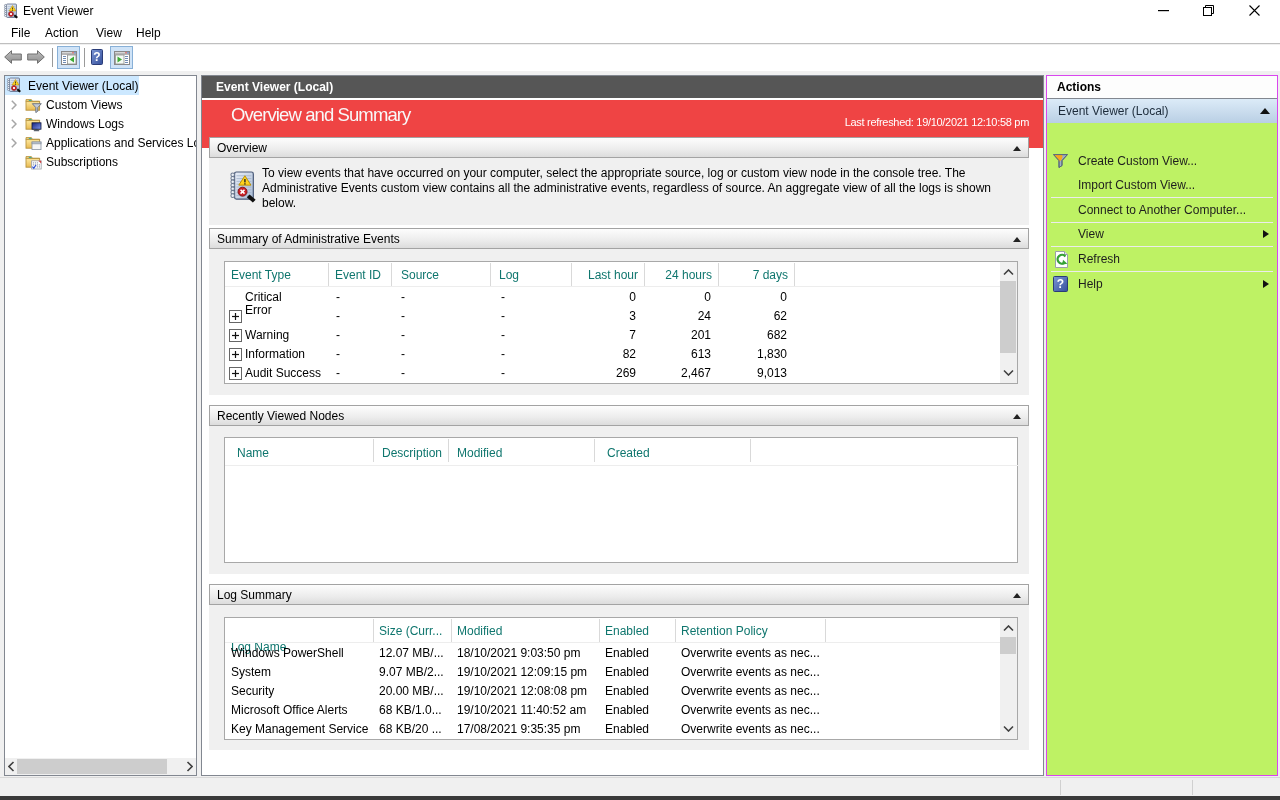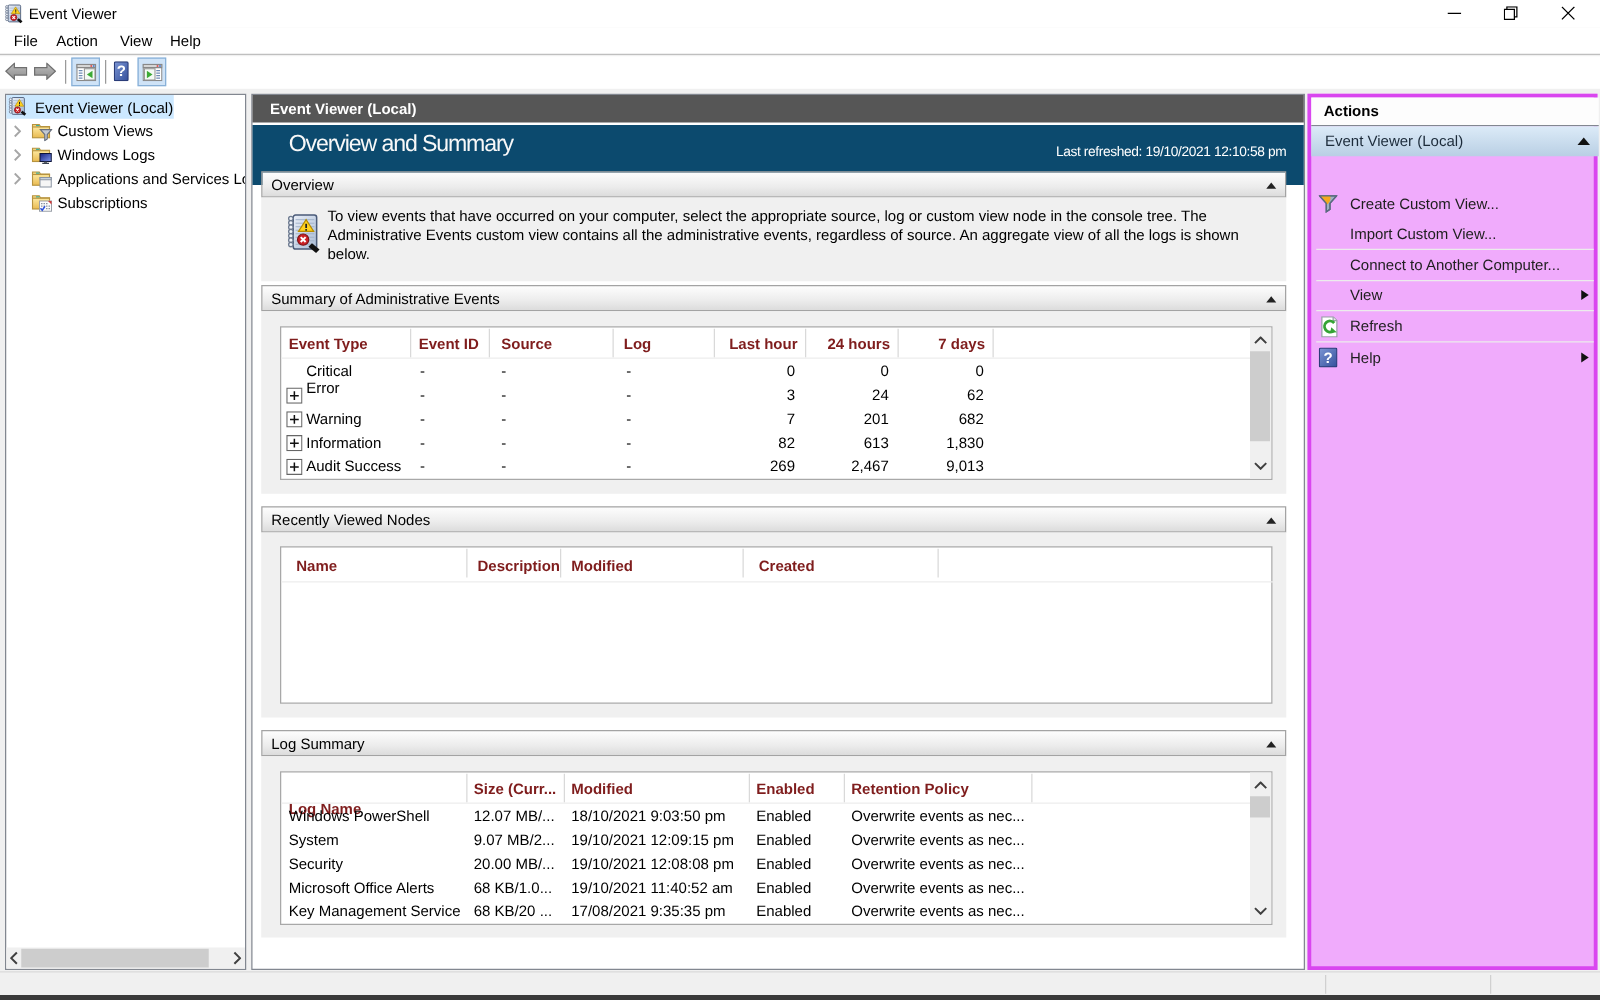--- a/index.html
+++ b/index.html
@@ -21,42 +21,42 @@
 .tbbtn { position:absolute; top:1px; width:23px; height:23px; background:#cfe3f7; border:1px solid #88b0d7; }
 
 
 #tree { left:4px; top:75px; width:193px; height:701px; background:#fff; border:1px solid #828790; overflow:hidden; }
 .trow { position:absolute; left:0; width:400px; height:19px; }
 .trow .lbl { position:absolute; top:3px; font-size:12px; white-space:nowrap; }
 
 
 #center { left:201px; top:75px; width:843px; height:701px; background:#fff; border:1px solid #828790; }
 #crumb { left:0; top:0; width:841px; height:22px; background:#565656; color:#fff; font-weight:bold; }
-#bighdr { left:0; top:24px; width:841px; height:48px; background:#0c4a6e;text-decoration:underline; }
+#bighdr { left:0; top:24px; width:841px; height:48px; background:#ef4444;text-decoration:underline; }
 #bigtitle { left:29px; top:4px; font-size:18.5px; letter-spacing:-0.9px; color:#f8f8f8; }
 #lastref { right:14px; top:16px; font-size:11px; letter-spacing:-0.3px; color:#fff; }
 
 .sect { position:absolute; left:7px; width:820px; }
 .shdr { position:absolute; left:0; top:0; width:820px; height:21px; border:1px solid #a3a3a3; background:linear-gradient(#fdfdfd,#ececec 60%,#dcdcdc); }
 .shdr .t { position:absolute; left:7px; top:3px; font-size:12px; }
 .up-arrow { position:absolute; right:7px; top:8px; width:0; height:0; border-left:4px solid transparent; border-right:4px solid transparent; border-bottom:5px solid #222; }
 .sbody { position:absolute; left:0; width:820px; background:#f0f0f0; }
 
 .tbl { position:absolute; background:#fff; border:1px solid #a8a8a8; }
-.th { position:absolute; top:0; font-size:12px; color:#7f1d1d;font-weight:bold; }
+.th { position:absolute; top:0; font-size:12px; color:#0f766e; }
 .colsep { position:absolute; top:1px; width:1px; height:23px; background:#d9d9d9; }
 .hline { position:absolute; left:0; height:1px; background:#ededed; }
 .cell { position:absolute; font-size:12px; white-space:nowrap; }
 .r { text-align:right; }
 
 
 .vsb { position:absolute; width:17px; background:#f0f0f0; }
 
 
-#actions { left:1046px; top:75px; width:232px; height:701px; background:#f0abfc; border:3px solid #d946ef; }
+#actions { left:1046px; top:75px; width:232px; height:701px; background:#bef264; border:1px solid #d946ef; }
 #acthdr { left:0; top:0; width:230px; height:23px; background:#fdfdfd; border-bottom:1px solid #828790; }
 #evrow { left:0; top:23px; width:230px; height:24px; background:linear-gradient(#dcebf8,#b9cfe4); }
 .aitem { position:absolute; left:0; width:230px; height:25px; }
 .aitem .txt { position:absolute; left:31px; top:5px; font-size:12px; color:#1e1e1e; }
 .asep { position:absolute; left:4px; width:222px; height:1px; background:#ececec; }
 .rarrow { position:absolute; right:8px; top:8px; width:0; height:0; border-top:4px solid transparent; border-bottom:4px solid transparent; border-left:6px solid #111; }
 
 
 #status { left:0; top:777px; width:1280px; height:19px; background:#f0f0f0; border-top:1px solid #d9d9d9; }
 .stsep { position:absolute; top:2px; width:1px; height:15px; background:#d0d0d0; }

